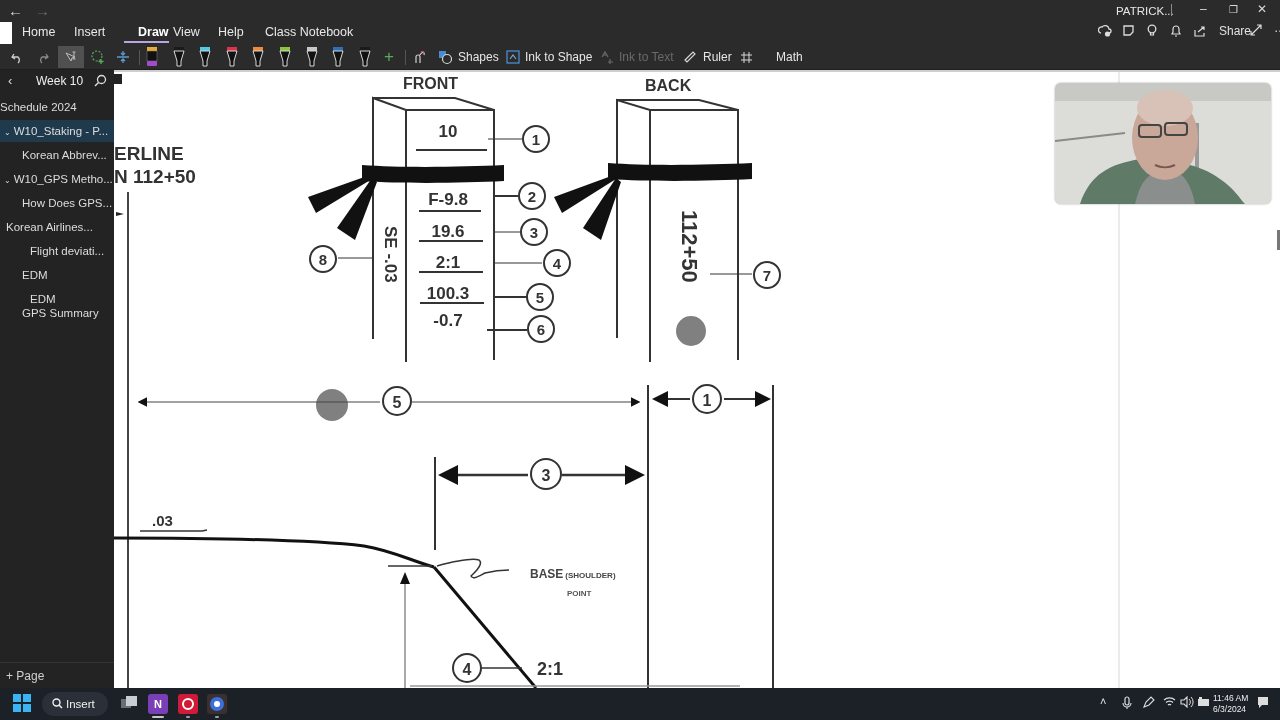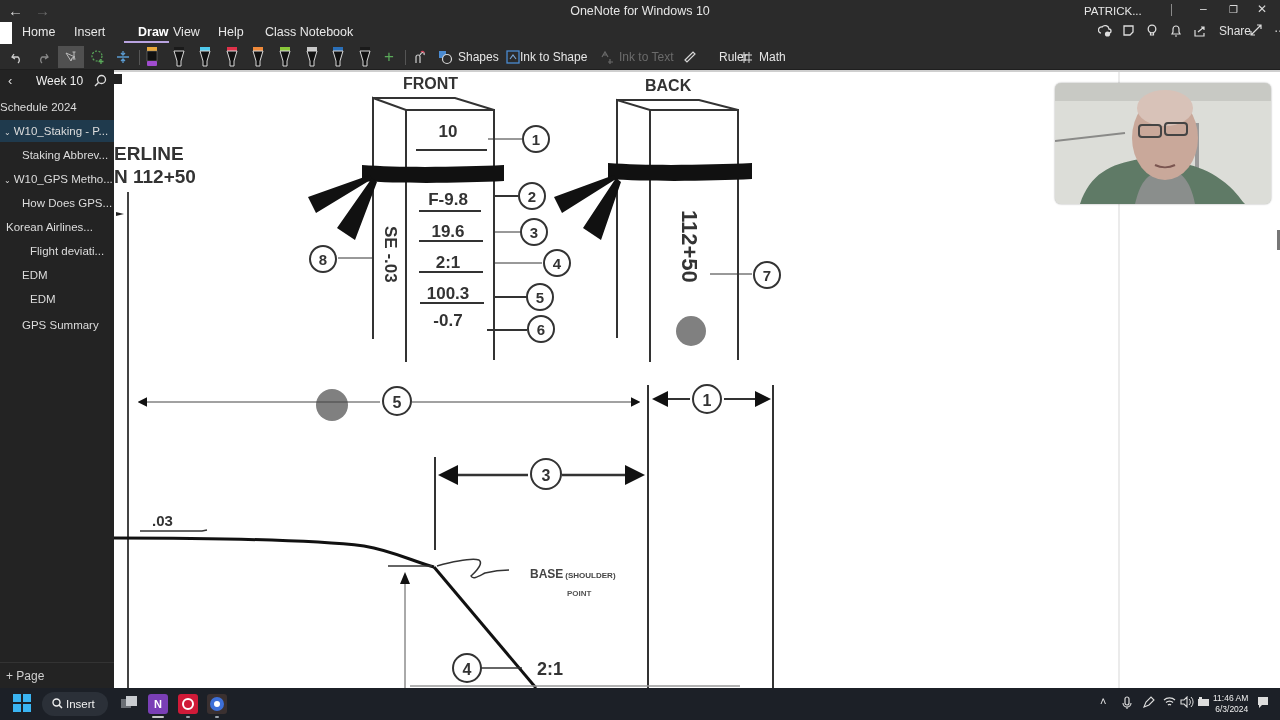--- a/index.html
+++ b/index.html
@@ -3,21 +3,21 @@
 <meta charset="utf-8">
 <style>
   * { box-sizing: border-box; margin: 0; padding: 0; }
   html, body { width: 1280px; height: 720px; overflow: hidden; background: #ffffff; font-family: "Liberation Sans", "DejaVu Sans", sans-serif; }
 
   
   .titlebar { position: absolute; top: 0; left: 0; width: 1280px; height: 22px; background: #2b2b2b; color: #e8e8e8; font-size: 12px; }
   .titlebar .nav { position: absolute; left: 8px; top: 2px; font-size: 15px; color: #d8d8d8; }
   .titlebar .nav span.fwd { color: #6a6a6a; margin-left: 12px; }
   .titlebar .app-title { position: absolute; left: 0; width: 1280px; top: 4px; text-align: center; font-size: 12.5px; color: #e6e6e6; }
-  .titlebar .user { position: absolute; left: 1060px; top: 5px; font-size: 11.5px; color: #e6e6e6; padding-left: 24px; }
+  .titlebar .user { position: absolute; left: 1092px; top: 5px; font-size: 11.5px; color: #e6e6e6; padding-left: 24px; }
   .titlebar .sep { position: absolute; left: 1171px; top: 4px; width: 1px; height: 12px; background: #8a8a8a; }
   .titlebar .winbtn { position: absolute; top: 2px; font-size: 12px; color: #d8d8d8; }
 
   
   .tabs { position: absolute; top: 22px; left: 12px; width: 1280px; height: 22px; background: #2b2b2b; }
   .tab { position: absolute; top: 3px; font-size: 12.5px; color: #e8e8e8; cursor: pointer; }
   .tab.active { font-weight: bold; color: #ffffff; }
   .tab.active::after { content: ""; position: absolute; left: 0; right: 0; bottom: -4px; height: 2px; background: #b9a3e0; }
   .rr-icon { position: absolute; top: 2px; font-size: 12px; color: #e0e0e0; }
 
@@ -47,30 +47,29 @@
   .webcam { position: absolute; left: 941px; top: 13px; width: 216px; height: 121px; border-radius: 6px; overflow: hidden; background: #d9dbd6; box-shadow: 0 0 2px rgba(0,0,0,0.4); }
 
   .vscroll { position: absolute; right: 0; top: 160px; width: 3px; height: 20px; background: #777; }
 
   
   .taskbar { position: absolute; top: 688px; left: 0; width: 1280px; height: 32px; background: #1c2027; color: #fff; }
   .tk-search { position: absolute; left: 42px; top: 4px; width: 66px; height: 24px; border-radius: 12px; background: #2b3038; color: #f0f0f0; font-size: 11.5px; line-height: 24px; padding-left: 10px; cursor: pointer; }
   .tk-app { position: absolute; top: 6px; width: 20px; height: 20px; border-radius: 3px; cursor: pointer; }
   .tk-ind { position: absolute; top: 28px; height: 2px; border-radius: 1px; background: #9aa0a8; }
   .tray { position: absolute; top: 8px; font-size: 11px; color: #e8e8e8; cursor: pointer; }
-  .clock { position: absolute; left: 1213px; top: 5px; font-size: 8.5px; line-height: 11px; text-align: right; color: #f0f0f0; }
+  .clock { position: absolute; left: 1213px; top: 5px; font-size: 8.5px; line-height: 11px; text-align: left; color: #f0f0f0; }
 </style>
 </head>
 <body>
 
 <div class="titlebar">
   <div class="nav">
     <span>←</span><span class="fwd">→</span>
   </div>
-  <div class="app-title">OneNote for Windows 10</div>
   <div class="user">PATRICK...</div>
   <div class="sep"></div>
   <div class="winbtn" style="left:1200px;">–</div>
   <div class="winbtn" style="left:1229px;font-size:10px;top:4px;">❐</div>
   <div class="winbtn" style="left:1257px;">✕</div>
 </div>
 
 <div class="tabs">
   <div class="tab" style="left:10px;">Home</div>
   <div class="tab" style="left:62px;">Insert</div>
@@ -193,40 +192,40 @@
         <path d="M9 3c1-1 3-1 3 1" fill="none" stroke="#d0405a" stroke-width="1.2"></path>
       </svg>
   </div>
   <div class="tb-btn" style="left:438px;gap:5px;">
     <svg width="15" height="15" viewBox="0 0 15 15">
         <rect x="1" y="1" width="7" height="7" fill="#4a8ad0"></rect>
         <circle cx="9" cy="9" r="4.5" fill="#2b2b2b" stroke="#d8d8d8" stroke-width="1.2"></circle>
       </svg>
     <span>Shapes</span>
   </div>
-  <div class="tb-btn" style="left:506px;">
+  <div class="tb-btn" style="left:506px;gap:5px;">
     <svg width="14" height="14" viewBox="0 0 14 14">
         <rect x="1" y="1" width="12" height="12" fill="none" stroke="#4a8ad0" stroke-width="1.3"></rect>
         <path d="M4 9l3-4 3 4" fill="none" stroke="#7aa8d8" stroke-width="1.1"></path>
       </svg>
     <span>Ink to Shape</span>
   </div>
   <div class="tb-btn disabled" style="left:600px;gap:5px;">
     <svg width="14" height="14" viewBox="0 0 14 14">
         <path d="M2 7l3-5 3 5 M3 5h4 M8 12h5 M10 9v5" fill="none" stroke="#6a6a6a" stroke-width="1.2"></path>
       </svg>
     <span>Ink to Text</span>
   </div>
-  <div class="tb-btn" style="left:683px;gap:22px;">
+  <div class="tb-btn" style="left:683px;gap:6px;">
     <svg width="14" height="14" viewBox="0 0 14 14">
         <path d="M2 10l8-8 2 2-8 8z" fill="none" stroke="#d8d8d8" stroke-width="1.2"></path>
       </svg>
     <span>Ruler</span>
   </div>
-  <div class="tb-btn" style="left:740px;gap:6px;">
+  <div class="tb-btn" style="left:740px;gap:23px;">
     <svg width="13" height="13" viewBox="0 0 13 13">
         <path d="M1 4h11 M1 9h11 M4 1v11 M9 1v11" stroke="#d8d8d8" stroke-width="1"></path>
       </svg>
     <span>Math</span>
   </div>
 </div>
 
 <div class="sidebar">
   <div class="sb-header">
     <span class="back">‹</span>
@@ -234,28 +233,28 @@
     <span class="search">
       <svg width="13" height="13" viewBox="0 0 13 13">
           <circle cx="7.5" cy="5.5" r="4" fill="none" stroke="#ddd" stroke-width="1.3"></circle>
           <path d="M4.5 8.5L1 12" stroke="#ddd" stroke-width="1.4"></path>
         </svg>
     </span>
   </div>
   <div id="pages">
       <div class="sb-item" style="top: 26px; "><span>Schedule 2024</span></div>
       <div class="sb-item selected" style="top: 50px; padding-left: 4px;"><span class="chev">⌄</span><span>W10_Staking - P...</span></div>
-      <div class="sb-item" style="top: 74px; padding-left: 22px;"><span>Staking Abbrev...</span></div>
+      <div class="sb-item" style="top: 74px; padding-left: 22px;"><span>Korean Abbrev...</span></div>
       <div class="sb-item" style="top: 98px; padding-left: 4px;"><span class="chev">⌄</span><span>W10_GPS Metho...</span></div>
       <div class="sb-item" style="top: 122px; padding-left: 22px;"><span>How Does GPS...</span></div>
       <div class="sb-item" style="top: 146px; padding-left: 6px;"><span>Korean Airlines...</span></div>
       <div class="sb-item" style="top: 170px; padding-left: 30px;"><span>Flight deviati...</span></div>
       <div class="sb-item" style="top: 194px; padding-left: 22px;"><span>EDM</span></div>
       <div class="sb-item" style="top: 218px; padding-left: 30px;"><span>EDM</span></div>
-      <div class="sb-item" style="top: 244px; padding-left: 22px;"><span>GPS Summary</span></div>
+      <div class="sb-item" style="top: 232px; padding-left: 22px;"><span>GPS Summary</span></div>
     </div>
   <div class="sb-footer">
     <span>+ </span><span>Page</span>
   </div>
 </div>
 
 <div class="canvas">
   <svg width="1166" height="618" viewBox="114 70 1166 618">
     <defs>
       <marker id="arr" markerWidth="8" markerHeight="8" refX="6" refY="4" orient="auto">

